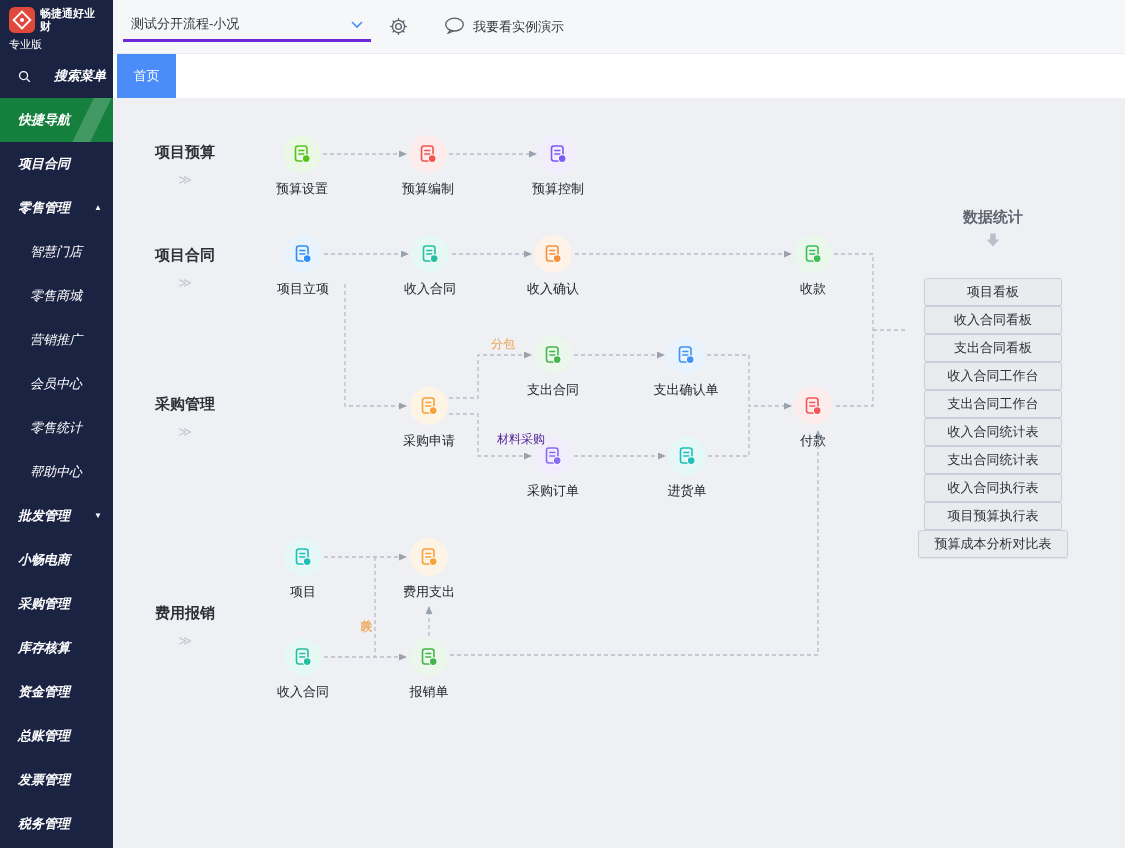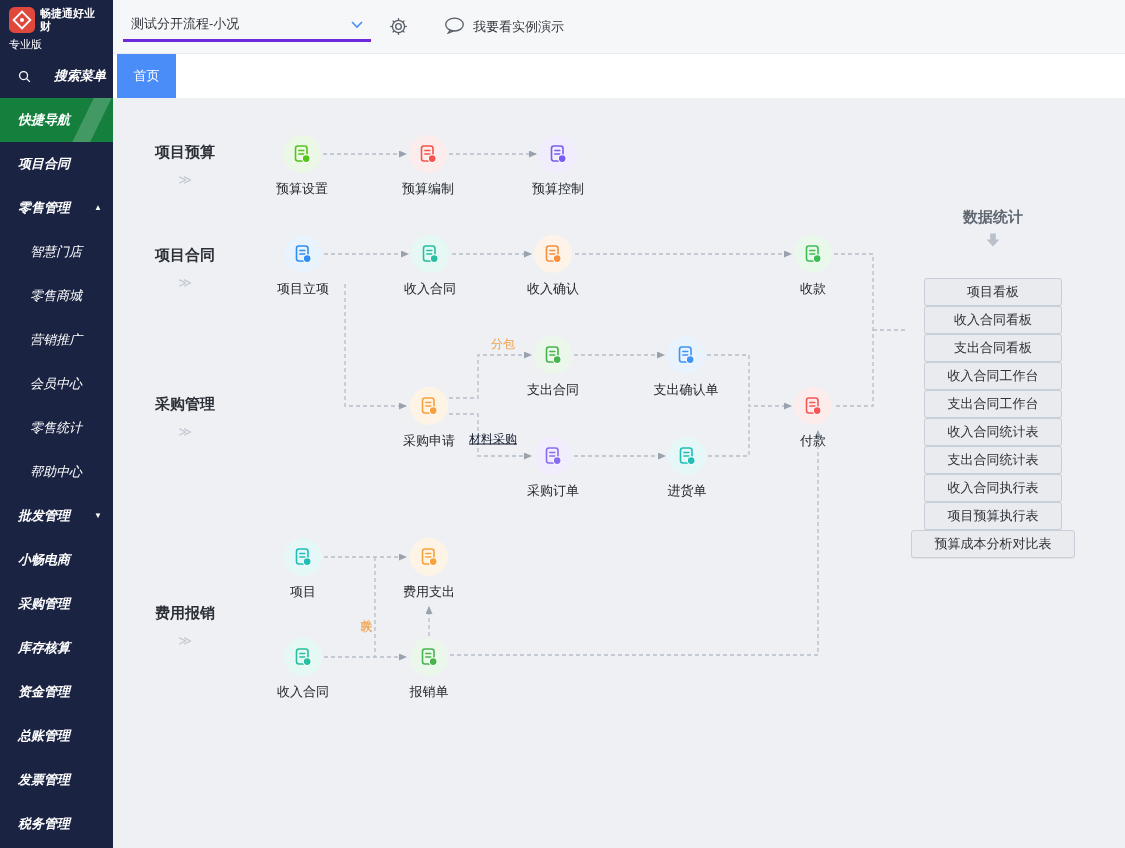--- a/index.html
+++ b/index.html
@@ -69,21 +69,21 @@
   
   .stats-panel{position:absolute;left:805px;top:110px;width:150px;display:flex;
     flex-direction:column;align-items:center;z-index:3;}
   .stats-title{font-size:15px;font-weight:700;color:#5f6670;line-height:18px;}
   .stats-arrow{margin-top:6px;height:16px;display:flex;}
   #stats-buttons{margin-top:30px;display:flex;flex-direction:column;align-items:center;
     width:100%;}
   .stat-btn{width:138px;height:28px;background:#e9ebef;border:1px solid #c9cfd8;border-radius:3px;
     font-size:13px;color:#2e3238;cursor:pointer;font-family:inherit;
     box-shadow:0 1px 1px rgba(0,0,0,.06);}
-  .stat-btn:last-child{width:164px;}
+  .stat-btn:last-child{width:150px;}
 </style>
 </head>
 <body>
 
 <div id="app">
 
   <aside id="sidebar">
     <div class="logo-block">
       <span class="logo-ic">
         <svg width="26" height="26" viewBox="0 0 28 28">
@@ -431,21 +431,21 @@
               <svg width="20" height="20" viewBox="0 0 20 20">
                 <rect x="3.5" y="2" width="11.5" height="15" rx="2.4" fill="none" stroke="#47b54d" stroke-width="1.6"></rect>
                 <line x1="6.8" y1="6.6" x2="11.8" y2="6.6" stroke="#47b54d" stroke-width="1.5" stroke-linecap="round"></line>
                 <line x1="6.8" y1="10" x2="11.8" y2="10" stroke="#47b54d" stroke-width="1.5" stroke-linecap="round"></line>
                 <circle cx="14.2" cy="14.6" r="3.9" fill="#47b54d" stroke="#fff" stroke-width="1.1"></circle>
               </svg>
             </span>
             <span class="nlabel">报销单</span>
           </div>
           <div class="edge-label" style="left: 390px; top: 246px; color: rgb(240, 160, 75);">分包</div>
-          <div class="edge-label" style="left: 380px; top: 341px; color: #0f172a; text-decoration: underline;">材料采购</div>
+          <div class="edge-label" style="left: 408px; top: 341px; color: #4c1d95;">材料采购</div>
           <div class="edge-label vert" style="left: 253px; top: 513px; color: rgb(240, 160, 75);">关联</div>
         </div>
 
       <div class="stats-panel">
         <div class="stats-title">数据统计</div>
         <div class="stats-arrow">
           <svg width="16" height="16" viewBox="0 0 16 16">
             <path d="M5.2 1.5 h5.6 v6 h3.6 L8 14.5 1.6 7.5 h3.6 Z" fill="#b9c0ca"></path>
           </svg>
         </div>

